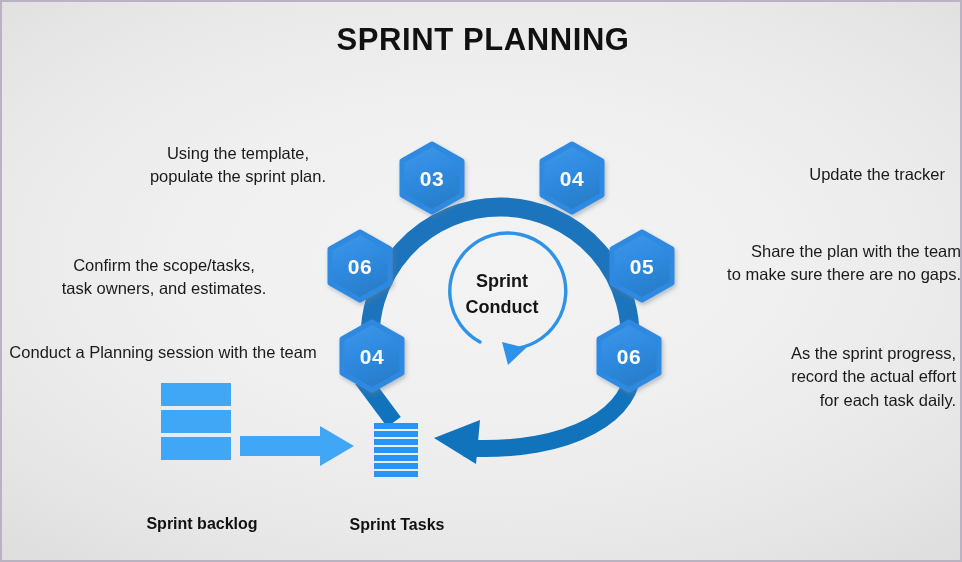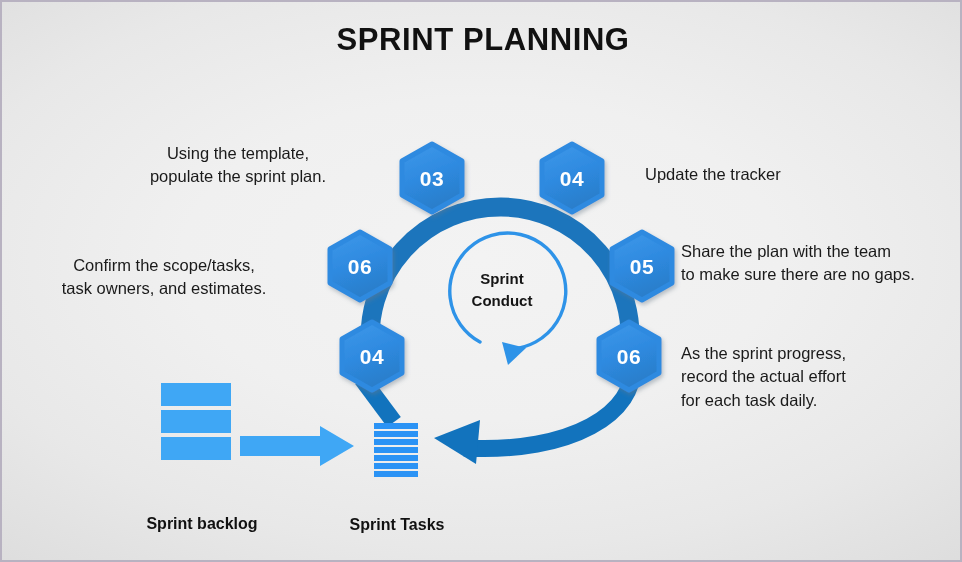--- a/index.html
+++ b/index.html
@@ -53,35 +53,35 @@
     pointer-events: none;
   }
 
   
   #center-label {
     position: absolute;
     left: 435px;
     top: 266px;
     width: 130px;
     text-align: center;
-    font-size: 15px;
+    font-size: 18px;
     font-weight: bold;
     color: #151515;
     line-height: 1.45;
   }
 
   
   .callout {
     position: absolute;
     font-size: 16.5px;
     color: #1a1a1a;
     line-height: 1.42;
     white-space: pre-line;
   }
-  .callout.right { text-align: left; }
+  .callout.right { text-align: right; }
   .callout.left  { text-align: center; }
 
   #callout-1 { left: 0px;   top: 339px; width: 322px; }
   #callout-2 { left: 22px;  top: 252px; width: 280px; }
   #callout-3 { left: 98px;  top: 140px; width: 276px; }
   #callout-4 { left: 643px; top: 161px; width: 300px; }
   #callout-5 { left: 679px; top: 238px; width: 280px; }
   #callout-6 { left: 679px; top: 340px; width: 275px; }
 
   
@@ -179,20 +179,21 @@
   <div class="hex-num" style="left:395px; top:165px;">03</div>
   <div class="hex-num" style="left:535px; top:165px;">04</div>
   <div class="hex-num" style="left:605px; top:253px;">05</div>
   <div class="hex-num" style="left:592px; top:343px;">06</div>
 
   <div id="center-label">
     <div>Sprint</div>
     <div>Conduct</div>
   </div>
 
+  <div id="callout-1" class="callout left">Conduct a Planning session with the team</div>
   <div id="callout-2" class="callout left">Confirm the scope/tasks,
 task owners, and estimates.</div>
   <div id="callout-3" class="callout left">Using the template,
 populate the sprint plan.</div>
   <div id="callout-4" class="callout right">Update the tracker</div>
   <div id="callout-5" class="callout right">Share the plan with the team
  to make sure there are no gaps.</div>
   <div id="callout-6" class="callout right">As the sprint progress,
 record the actual effort
 for each task daily.</div>

